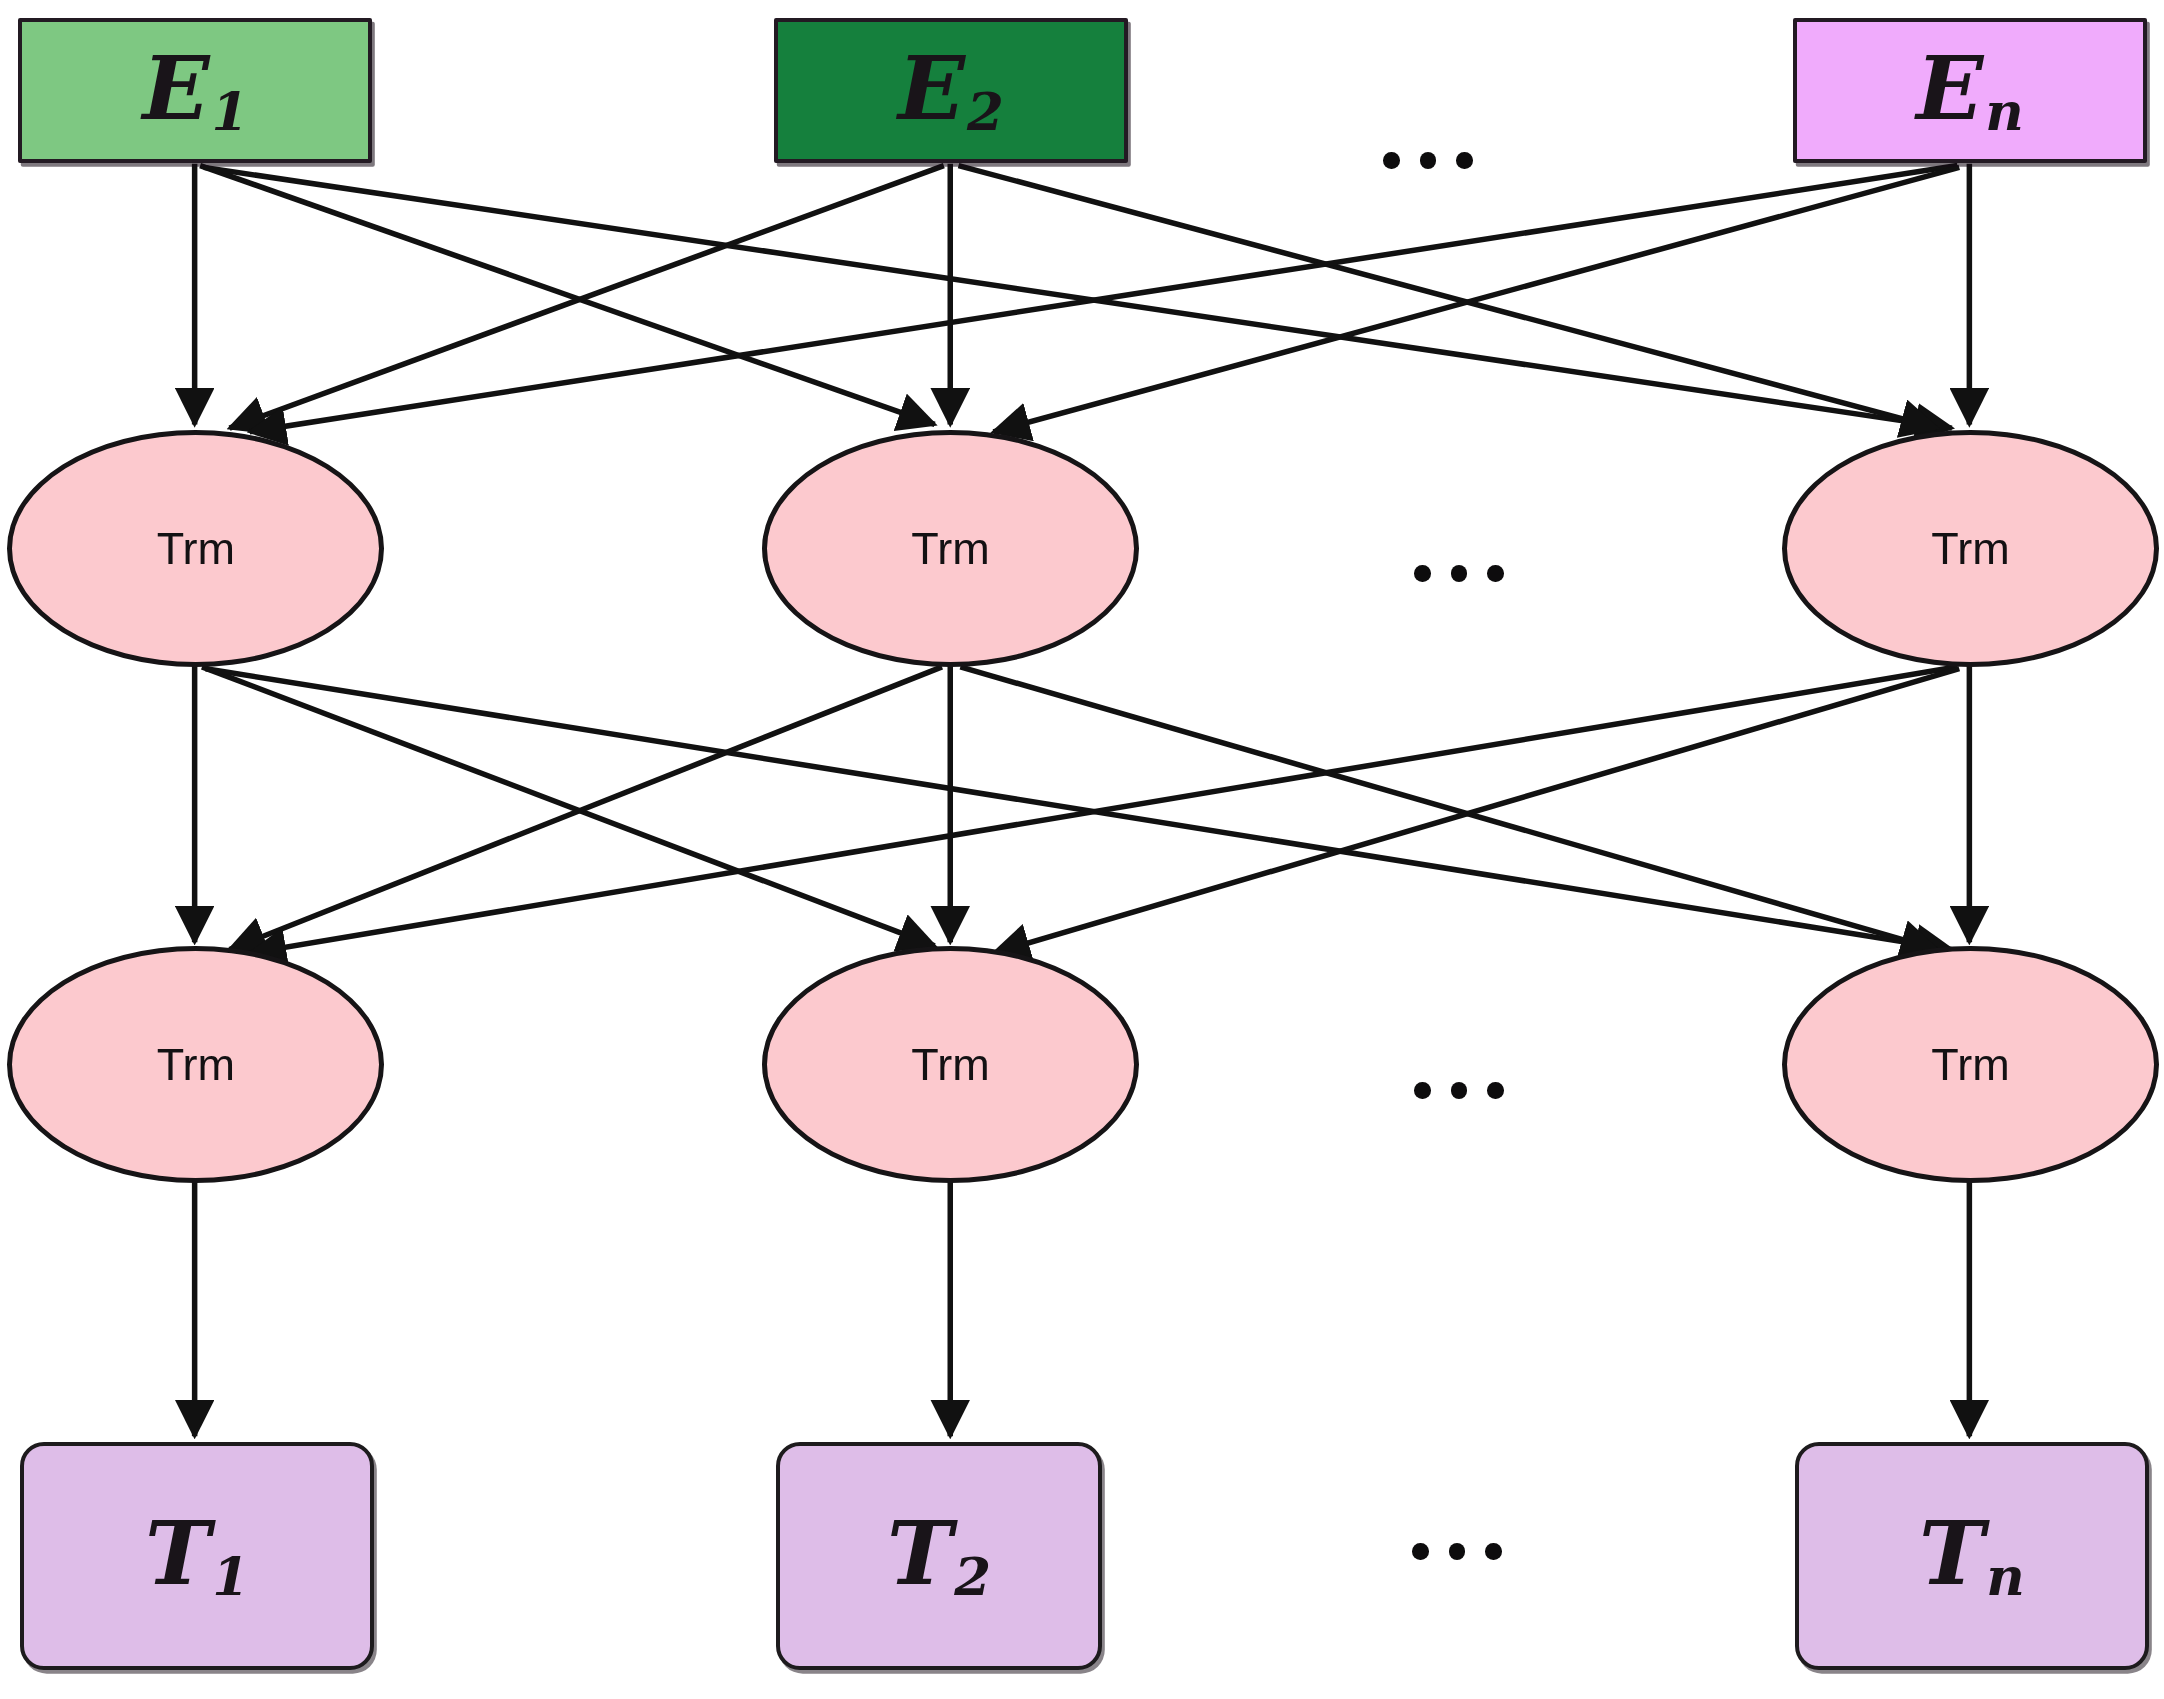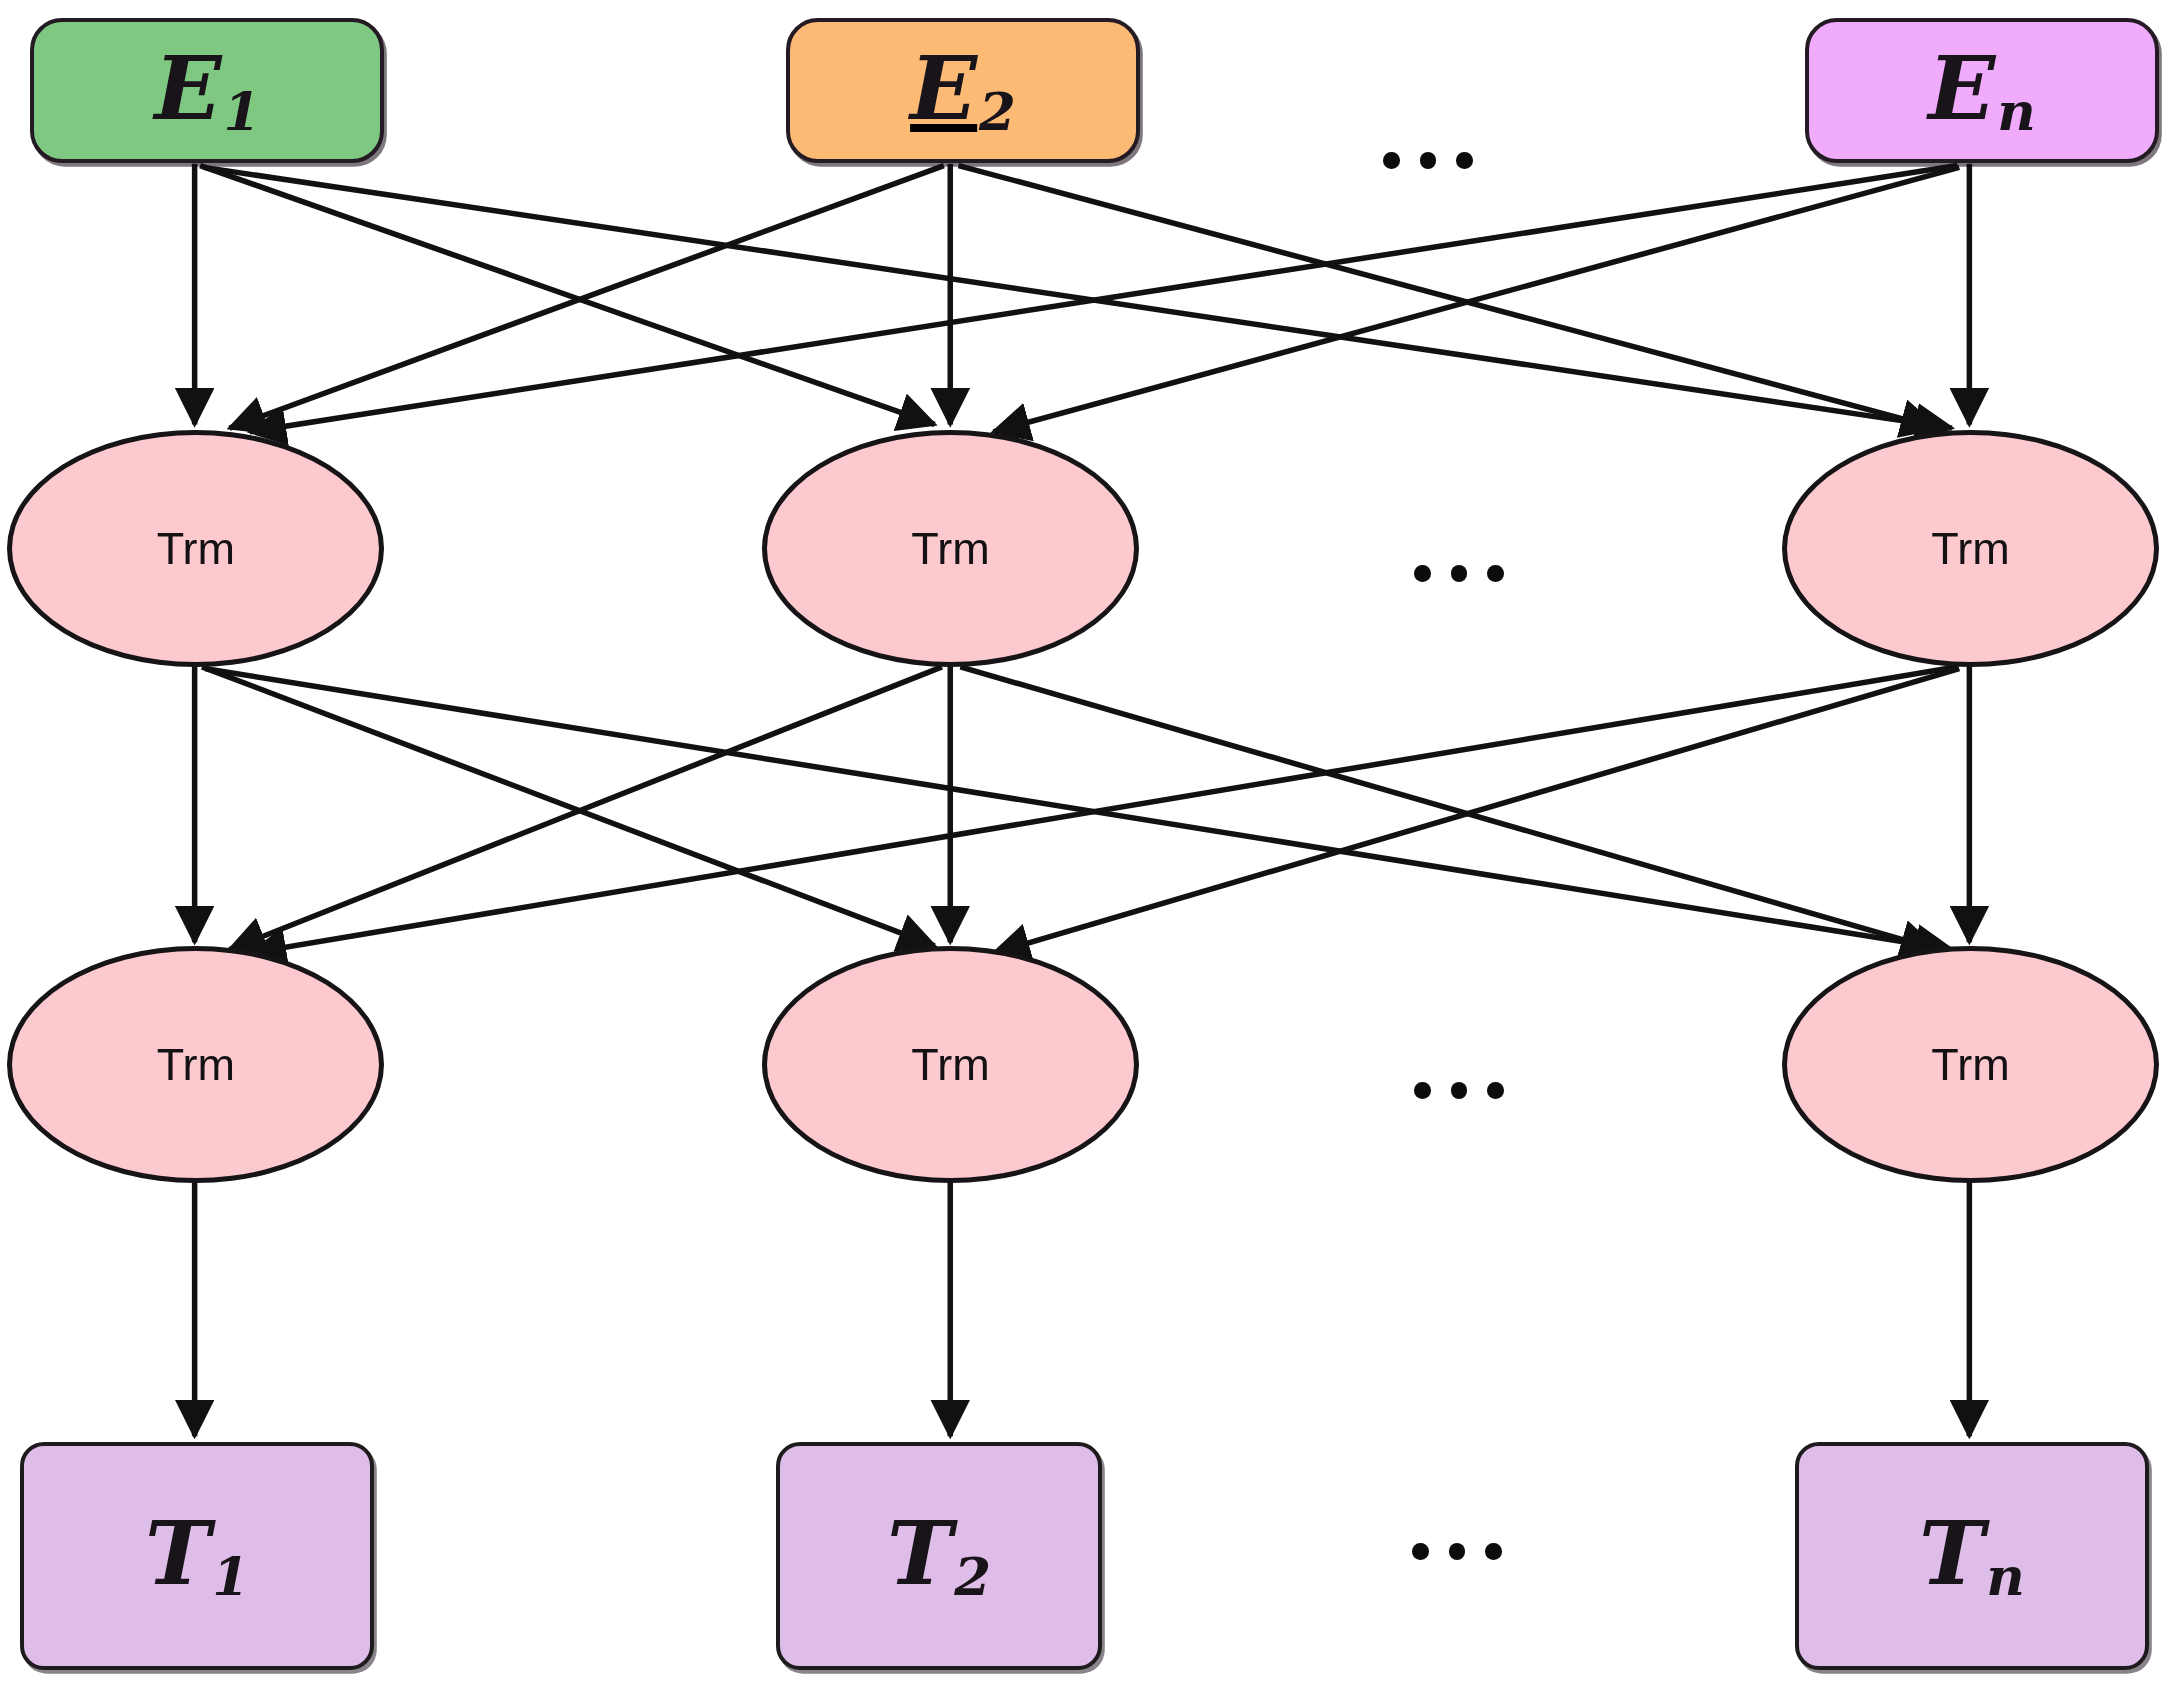--- a/index.html
+++ b/index.html
@@ -26,23 +26,22 @@
   .node {
     position: absolute;
     display: flex;
     align-items: center;
     justify-content: center;
     box-sizing: border-box;
     z-index: 3;
   }
   .embed-box {
     border: 4.6px solid #231a23;
-    border-radius: 32px;
+    border-radius: 2px;
     box-shadow: 2.8px 3.7px 0 rgba(20,10,20,0.55);
-    margin-left: 12px;
   }
   .token-box {
     border: 4.6px solid #1d1b1d;
     border-radius: 24px;
     box-shadow: 2.8px 3.7px 0 rgba(20,10,20,0.5);
   }
   .trm-ellipse {
     border: 5.5px solid #161416;
     border-radius: 50%;
   }
@@ -126,21 +125,21 @@
       <line x1="212" y1="1285" x2="212" y2="1564"></line>
       <line x1="1035" y1="1285" x2="1035" y2="1564"></line>
       <line x1="2145" y1="1285" x2="2145" y2="1564"></line>
     </g>
   </svg>
 
   <div class="node embed-box" style="left:18.4px; top:18.4px; width:354px; height:145px; background:#7EC882;">
     <span class="math-label"><span>E</span><span class="sub">1</span></span>
   </div>
 
-  <div class="node embed-box" style="left:774px; top:18.4px; width:354px; height:145px; background:#fdba74;text-decoration:underline;">
+  <div class="node embed-box" style="left:774px; top:18.4px; width:354px; height:145px; background:#15803d;">
     <span class="math-label"><span>E</span><span class="sub">2</span></span>
   </div>
 
   <div class="ellipsis-dots" style="left:1383px; top:152px;">
     <span class="dot"></span>
     <span class="dot"></span>
     <span class="dot"></span>
   </div>
 
   <div class="node embed-box" style="left:1793px; top:18.4px; width:354px; height:145px; background:#f0abfc;">

